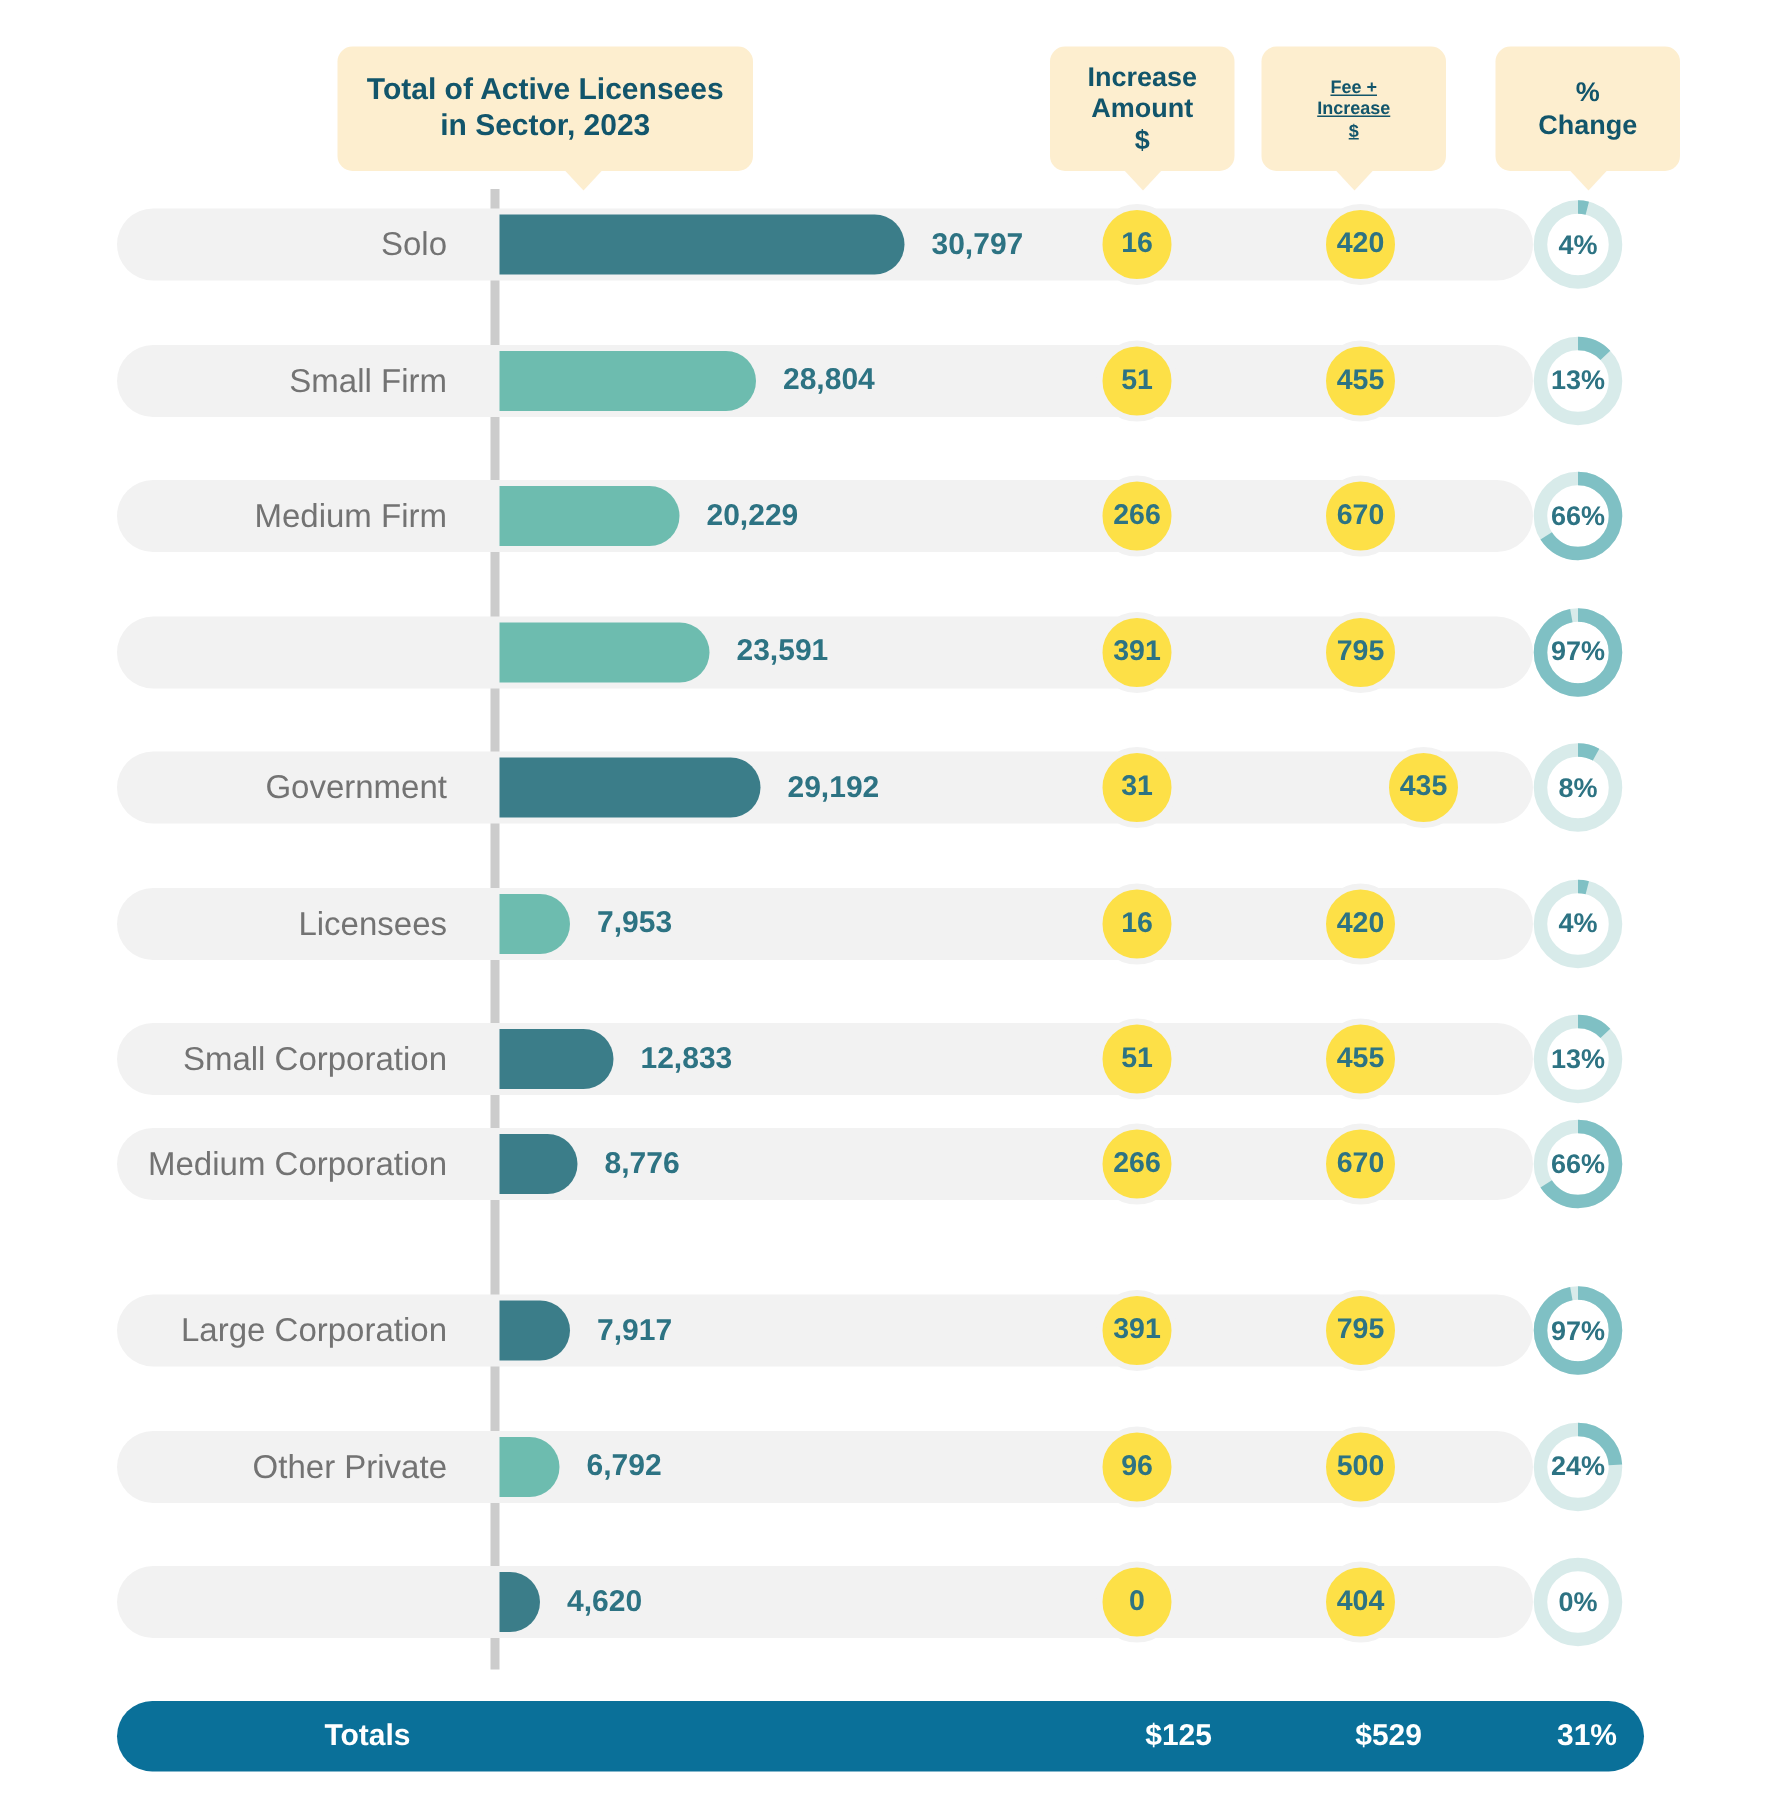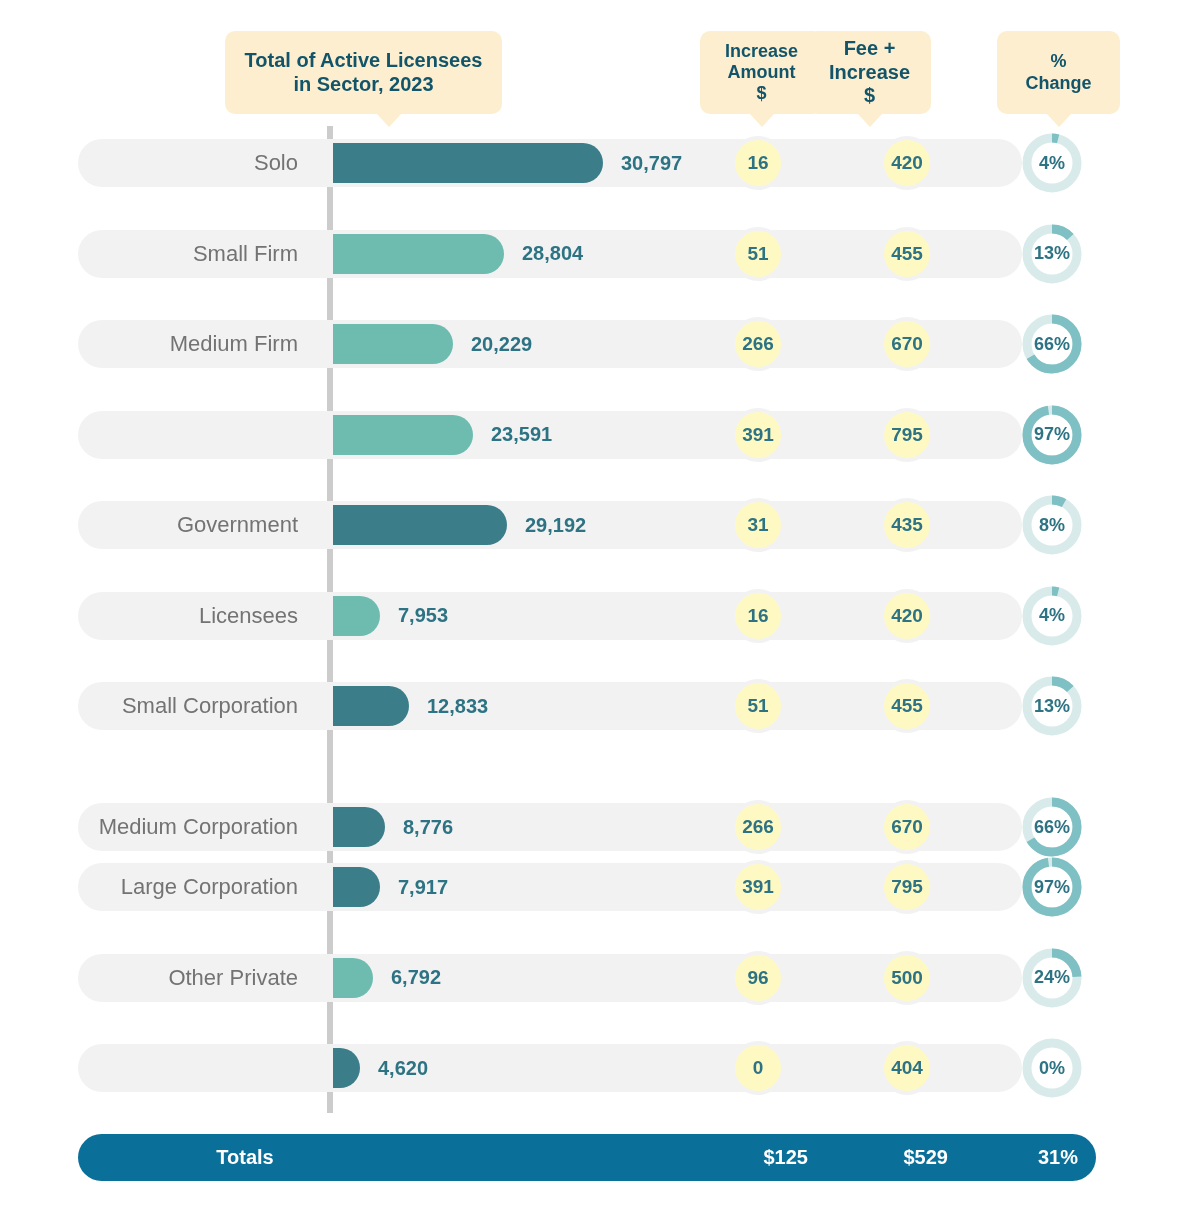--- a/index.html
+++ b/index.html
@@ -45,22 +45,23 @@
   #bubble-total {
     left: 225px; top: 31px; width: 277px; height: 83px;
     font-size: 20px;
   }
   #bubble-total::after { left: 164px; }
   #bubble-increase {
     left: 700px; top: 31px; width: 123px; height: 83px;
     font-size: 18px;
   }
   #bubble-fee {
-    left: 808px; top: 31px; width: 123px; height: 83px;
-    font-size: 20px;
+    left: 841px; top: 31px; width: 123px; height: 83px;
+    font-size: 12px;
+    text-decoration: underline;
   }
   #bubble-change {
     left: 997px; top: 31px; width: 123px; height: 83px;
     font-size: 18px;
   }
 
   
   #baseline {
     position: absolute;
     left: 327px;
@@ -116,21 +117,21 @@
     white-space: nowrap;
   }
 
   
   .num-circle {
     position: absolute;
     top: -3px;
     width: 54px;
     height: 54px;
     border-radius: 50%;
-    background: #fef9c3;
+    background: #fde047;
     border: 4px solid #F2F2F2;
     display: flex;
     align-items: center;
     justify-content: center;
     font-size: 19px;
     font-weight: 700;
     color: #2D7383;
   }
 
   
@@ -257,21 +258,21 @@
           </svg>
           <div class="donut-label">97%</div>
         </div>
       </div>
       <div class="row" style="top: 501px;">
         <div class="row-track"></div>
         <div class="row-label">Government</div>
         <div class="bar" style="width: 174px; background: rgb(59, 125, 137);"></div>
         <div class="bar-value" style="left: 447px;">29,192</div>
         <div class="num-circle" id="" style="left: 653px;">31</div>
-        <div class="num-circle" style="left: 802px;">435</div>
+        <div class="num-circle" style="left: 844px;">435</div>
         <div class="donut">
           <svg width="64" height="64" viewBox="0 0 64 64">
             <circle cx="32" cy="32" r="25" fill="none" stroke="#D8EBEA" stroke-width="9"></circle>
             <circle cx="32" cy="32" r="25" fill="none" stroke="#7FC0C4" stroke-width="9" stroke-dasharray="12.57 145.51" transform="rotate(-90 32 32)" stroke-linecap="butt"></circle>
           </svg>
           <div class="donut-label">8%</div>
         </div>
       </div>
       <div class="row" style="top: 591.5px;">
         <div class="row-track"></div>
@@ -296,21 +297,21 @@
         <div class="num-circle" id="" style="left: 653px;">51</div>
         <div class="num-circle" style="left: 802px;">455</div>
         <div class="donut">
           <svg width="64" height="64" viewBox="0 0 64 64">
             <circle cx="32" cy="32" r="25" fill="none" stroke="#D8EBEA" stroke-width="9"></circle>
             <circle cx="32" cy="32" r="25" fill="none" stroke="#7FC0C4" stroke-width="9" stroke-dasharray="20.42 137.66" transform="rotate(-90 32 32)" stroke-linecap="butt"></circle>
           </svg>
           <div class="donut-label">13%</div>
         </div>
       </div>
-      <div class="row" style="top: 803px;">
+      <div class="row" style="top: 752px;">
         <div class="row-track"></div>
         <div class="row-label">Medium Corporation</div>
         <div class="bar" style="width: 52px; background: rgb(59, 125, 137);"></div>
         <div class="bar-value" style="left: 325px;">8,776</div>
         <div class="num-circle" id="" style="left: 653px;">266</div>
         <div class="num-circle" style="left: 802px;">670</div>
         <div class="donut">
           <svg width="64" height="64" viewBox="0 0 64 64">
             <circle cx="32" cy="32" r="25" fill="none" stroke="#D8EBEA" stroke-width="9"></circle>
             <circle cx="32" cy="32" r="25" fill="none" stroke="#7FC0C4" stroke-width="9" stroke-dasharray="103.67 54.41" transform="rotate(-90 32 32)" stroke-linecap="butt"></circle>

